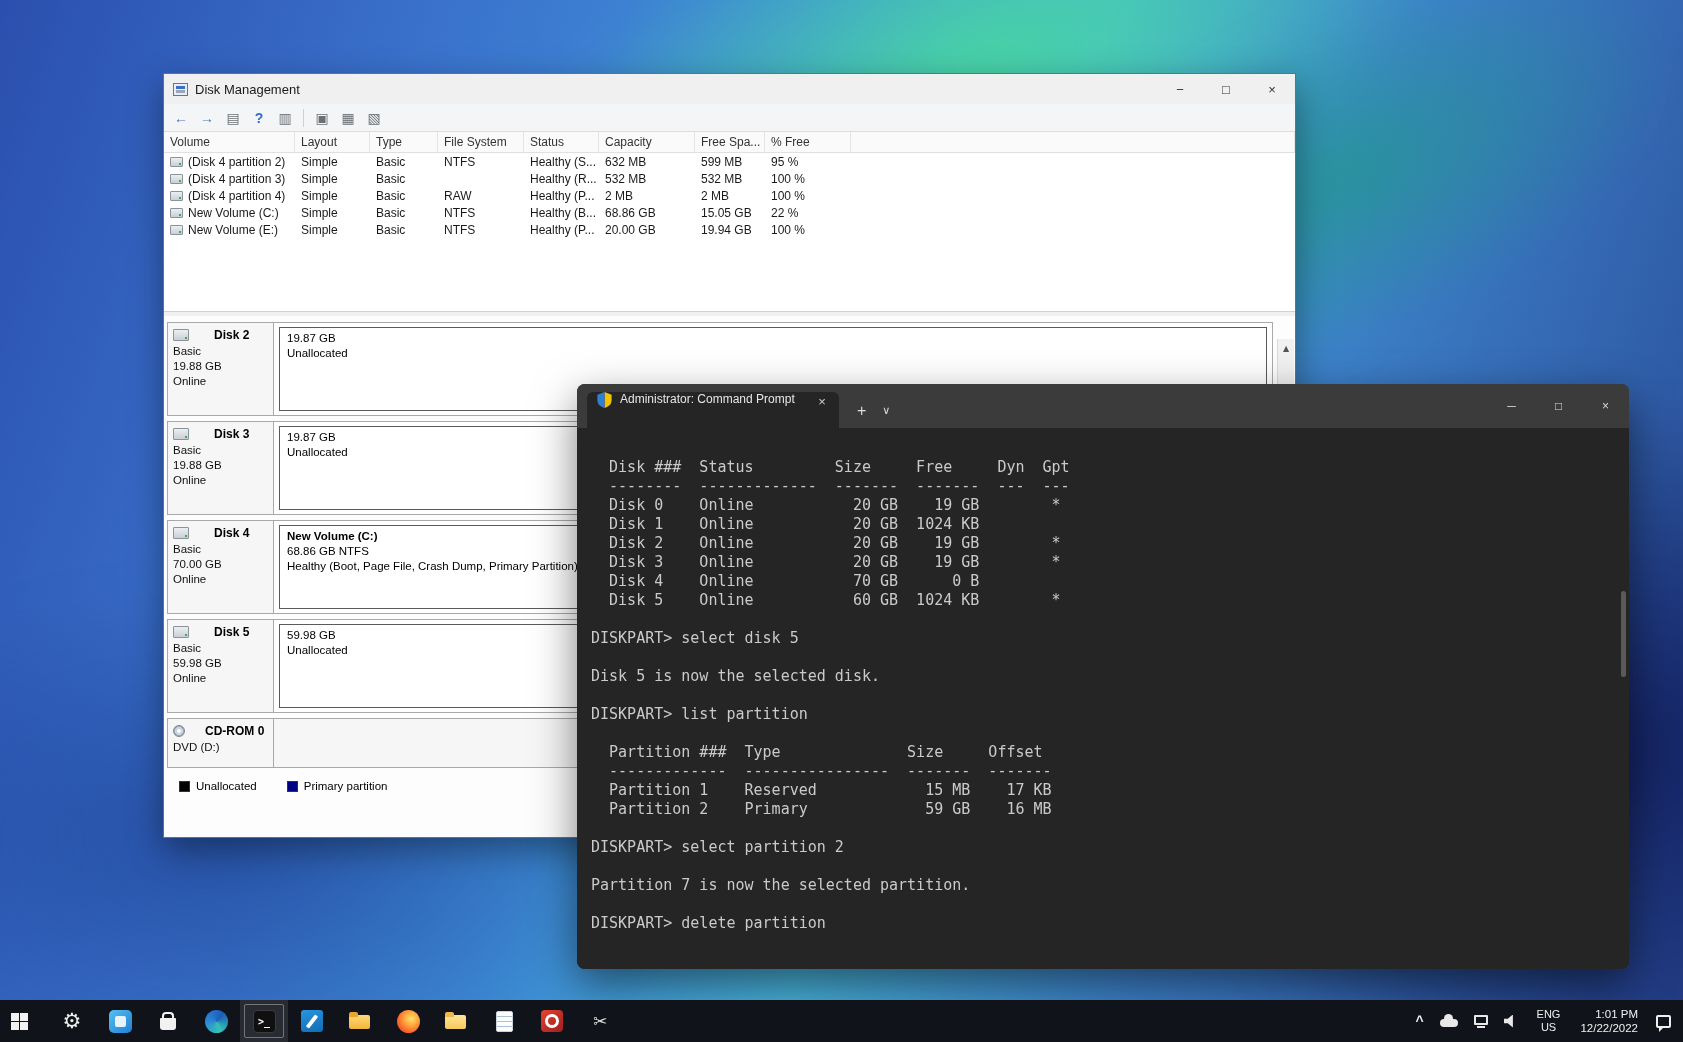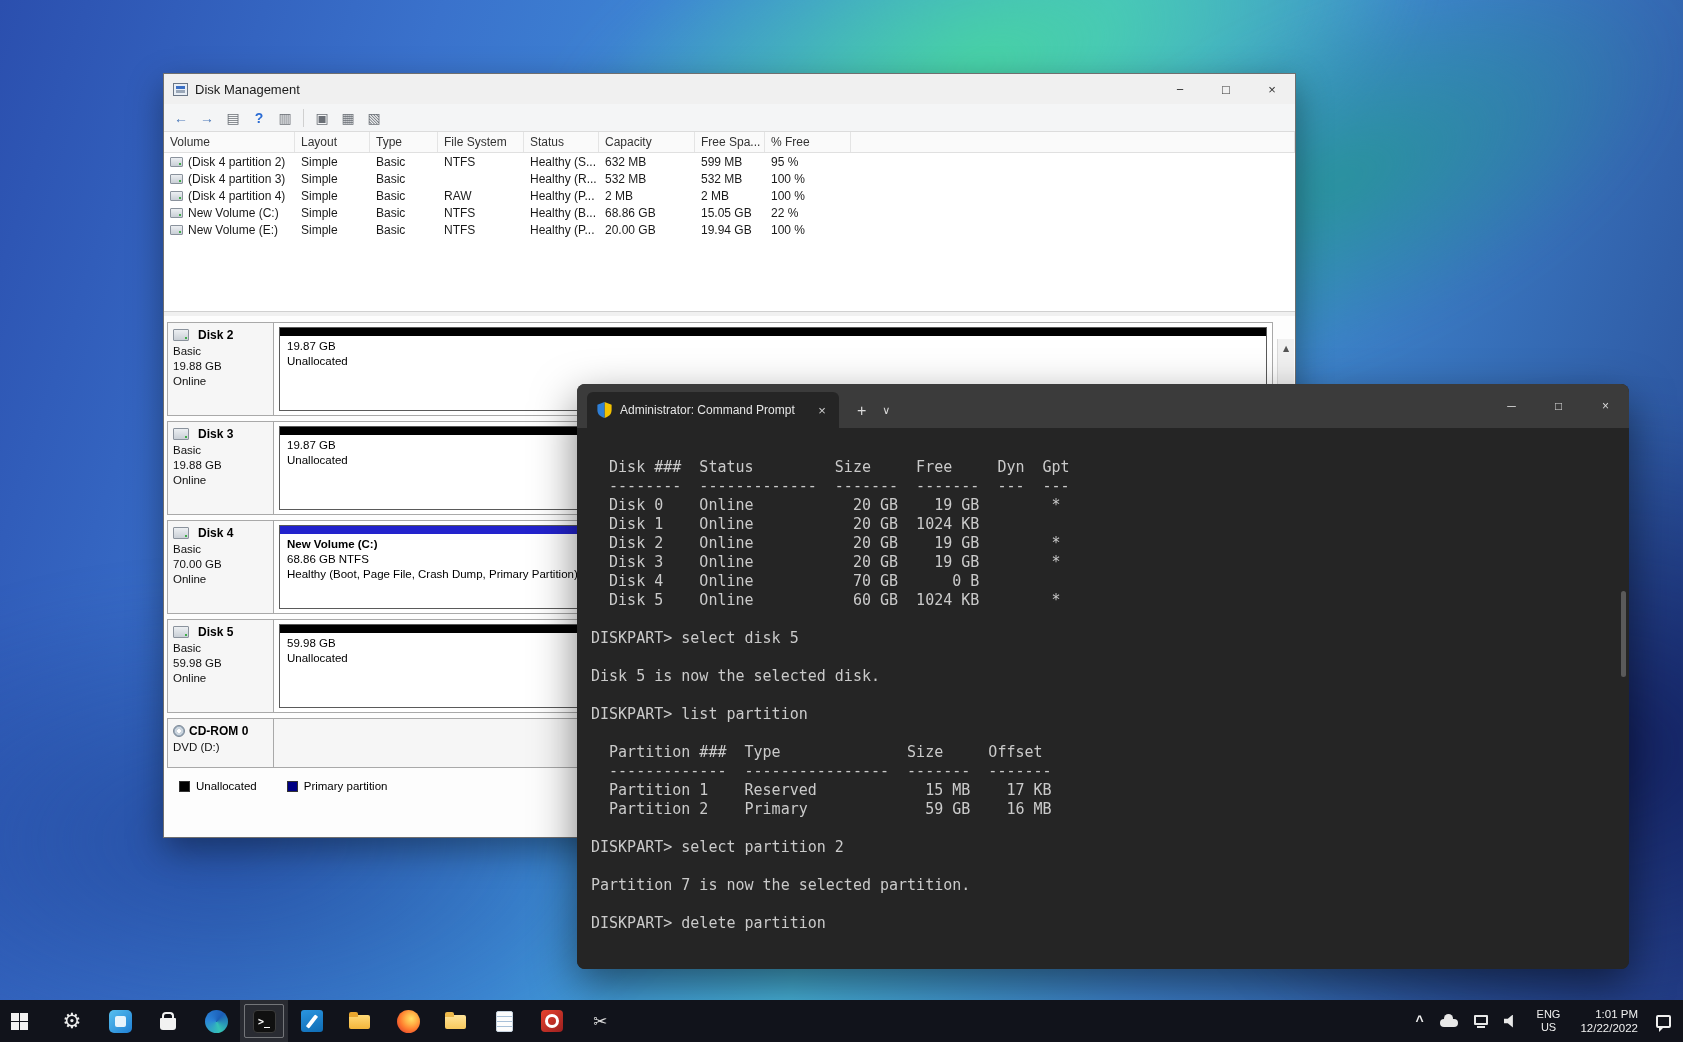--- a/index.html
+++ b/index.html
@@ -48,39 +48,39 @@
   .vrow .vcell{padding-top:0;display:flex;align-items:center;}
   .drive-ic{display:inline-block;width:13px;height:10px;background:linear-gradient(#eceff2,#c9cfd6);border:1px solid #8a929c;border-radius:1px;margin-right:5px;position:relative;flex:0 0 auto;}
   .drive-ic::after{content:"";position:absolute;right:1px;bottom:1px;width:2px;height:2px;background:#3fae49;}
   .drive-ic.big{width:16px;height:12px;}
   .dm-splitter{height:4px;background:#f0f0f0;flex:0 0 auto;}
 
   .dm-graph{flex:1;background:#fdfdfd;position:relative;padding:6px 22px 0 3px;}
   .disk-row{display:flex;height:94px;border:1px solid #a9a9a9;margin-bottom:5px;background:#fff;}
   .disk-row.cdrom{height:50px;background:#f6f6f6;}
   .disk-left{flex:0 0 106px;border-right:1px solid #a9a9a9;background:#f6f6f6;padding:5px 4px 0 5px;}
-  .disk-name{font-size:12px;font-weight:bold;color:#000;display:flex;align-items:center;gap:4px;margin-bottom:2px;white-space:nowrap;}
+  .disk-name{font-size:12px;font-weight:bold;color:#000;display:flex;align-items:center;gap:20px;margin-bottom:2px;white-space:nowrap;}
   .disk-sub{font-size:11.5px;color:#111;line-height:15px;white-space:nowrap;}
   .disk-part-area{flex:1;padding:4px 5px;}
   .disk-part-area.empty{background:#f6f6f6;}
-  .part-box{height:100%;border:1px solid #5a5a5a;background:#fff;display:flex;flex-direction:column;}
+  .part-box{height:100%;border:1px solid #5a5a5a;background:#fff;display:flex;flex-direction:row;}
   .part-stripe{height:8px;flex:0 0 auto;}
   .part-body{padding:3px 7px;font-size:11.5px;line-height:15px;color:#000;}
   .pt.t{font-weight:bold;}
   .cd-ic{display:inline-block;width:12px;height:12px;border-radius:50%;background:radial-gradient(circle,#fff 0 2px,#cdd6df 2px 4px,#9fb0c0 4px 6px);border:1px solid #7a8694;flex:0 0 auto;}
   .legend{display:flex;align-items:center;gap:30px;padding:7px 0 0 12px;}
   .legend-item{display:flex;align-items:center;gap:6px;font-size:11.5px;color:#000;}
   .legend-sq{width:11px;height:11px;border:1px solid #333;display:inline-block;}
   .dm-scrollbar{position:absolute;right:1px;top:265px;bottom:1px;width:17px;background:#f1f1f1;border-left:1px solid #dadada;display:flex;justify-content:center;}
   .sb-arrow{font-size:8px;color:#555;margin-top:5px;font-family:"DejaVu Sans",sans-serif;}
 
   
   .term-window{position:absolute;left:577px;top:384px;width:1052px;height:585px;border-radius:8px;box-shadow:0 16px 44px rgba(0,0,0,.5);background:#252525;overflow:hidden;display:flex;flex-direction:column;z-index:20;}
   .term-tabbar{height:44px;background:#3b3b3b;position:relative;display:flex;align-items:flex-end;flex:0 0 auto;}
-  .term-tab{position:relative;margin-left:10px;width:252px;height:36px;background:#252525;border-radius:6px 6px 0 0;display:flex;align-items:center;padding:0 8px 0 10px;}
+  .term-tab{position:relative;margin-left:10px;width:252px;height:36px;background:#252525;border-radius:6px 6px 0 0;display:flex;align-items:flex-start;padding:0 8px 0 10px;}
   .term-shield{width:15px;height:16px;margin-right:8px;flex:0 0 auto;}
   .term-tab-title{font-size:12px;color:#e6e6e6;white-space:nowrap;overflow:hidden;width:176px;}
   .term-tab-close{margin-left:auto;color:#cfcfcf;font-size:13px;width:18px;height:18px;display:flex;align-items:center;justify-content:center;border-radius:3px;}
   .term-newtab{color:#dcdcdc;font-size:16px;margin:0 0 9px 18px;line-height:1;}
   .term-dd{color:#dcdcdc;font-size:11px;margin:0 0 12px 16px;line-height:1;}
   .term-ctrls{position:absolute;right:0;top:0;height:100%;display:flex;}
   .term-ctrl{width:47px;height:100%;display:flex;align-items:center;justify-content:center;color:#dadada;font-size:12px;background:transparent;border:0;font-family:inherit;}
   .term-content{flex:1;position:relative;padding:30px 4px 0 14px;background:#252525;}
   .term-line{height:19px;font-family:"DejaVu Sans Mono",monospace;font-size:15px;line-height:19px;color:#cacaca;white-space:pre;}
   .term-scroll{position:absolute;right:3px;top:163px;width:5px;height:86px;background:#5a5a5a;border-radius:3px;}

